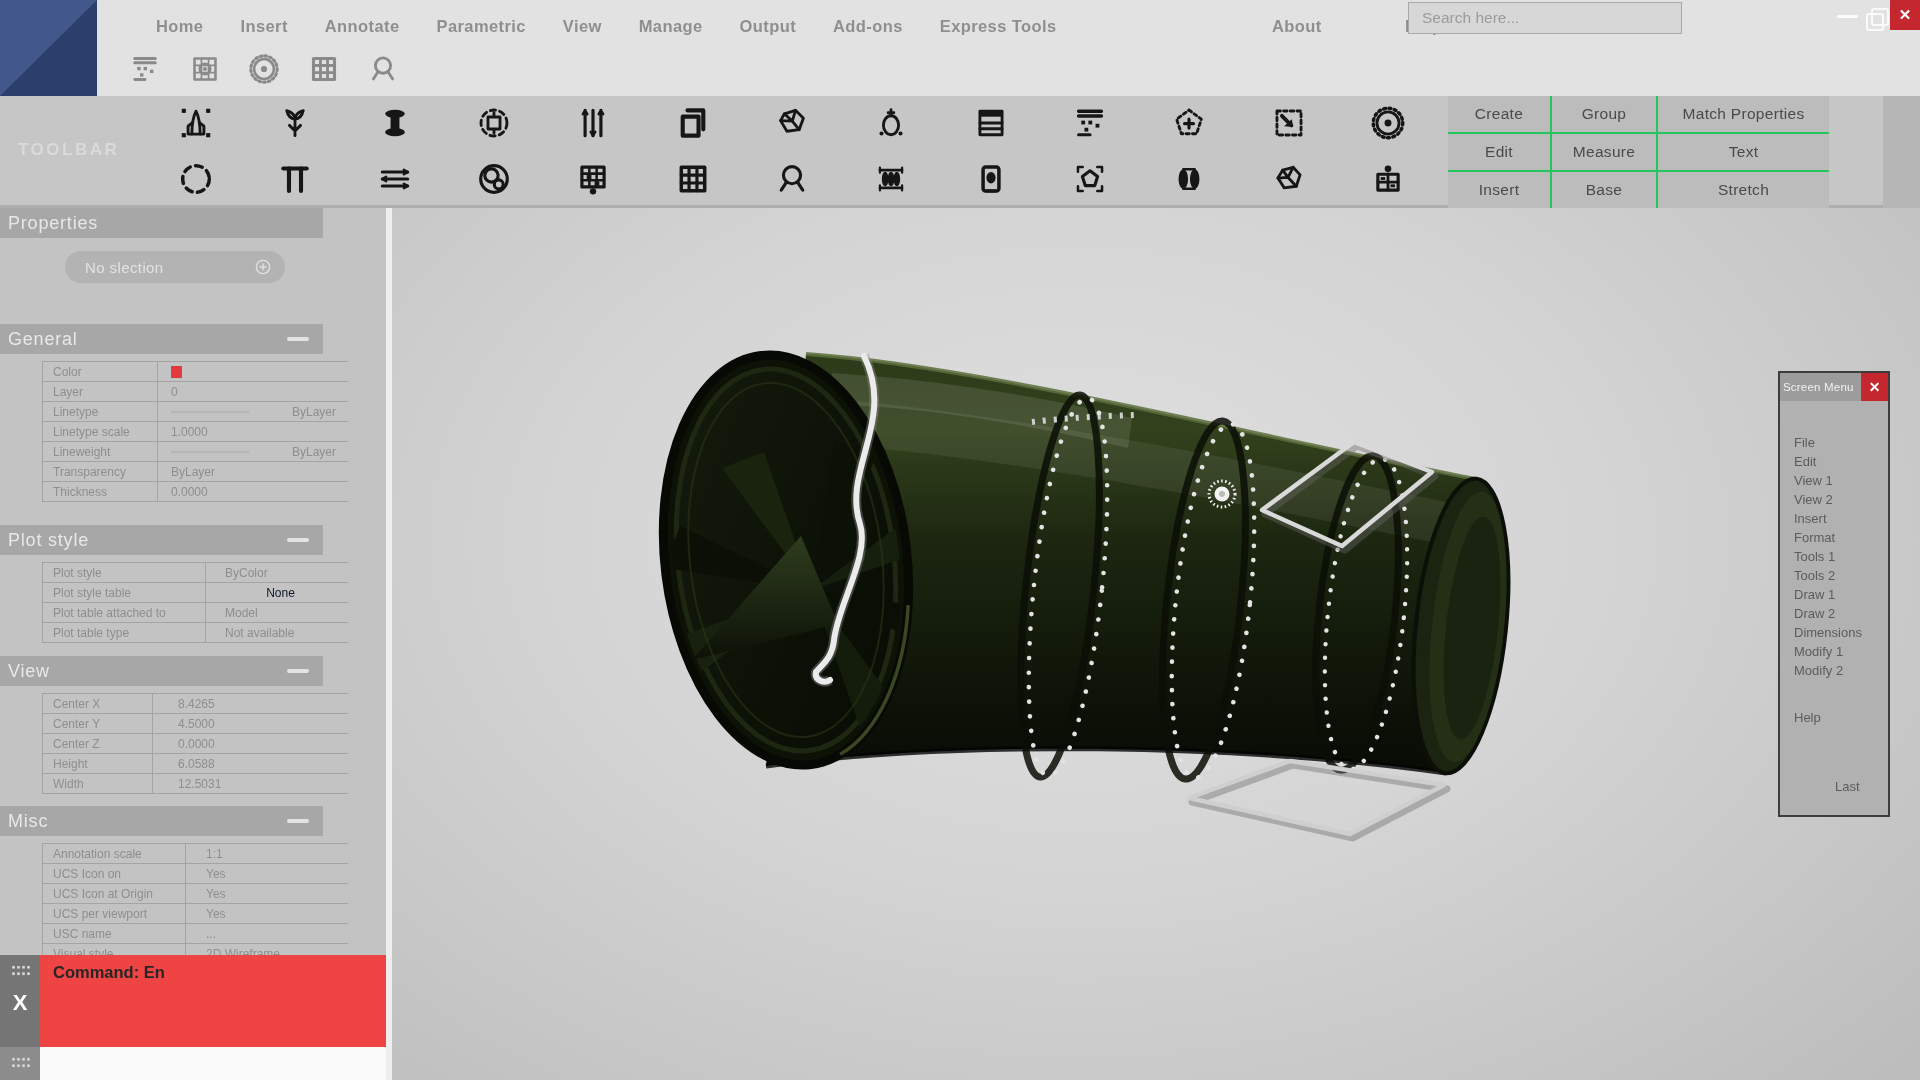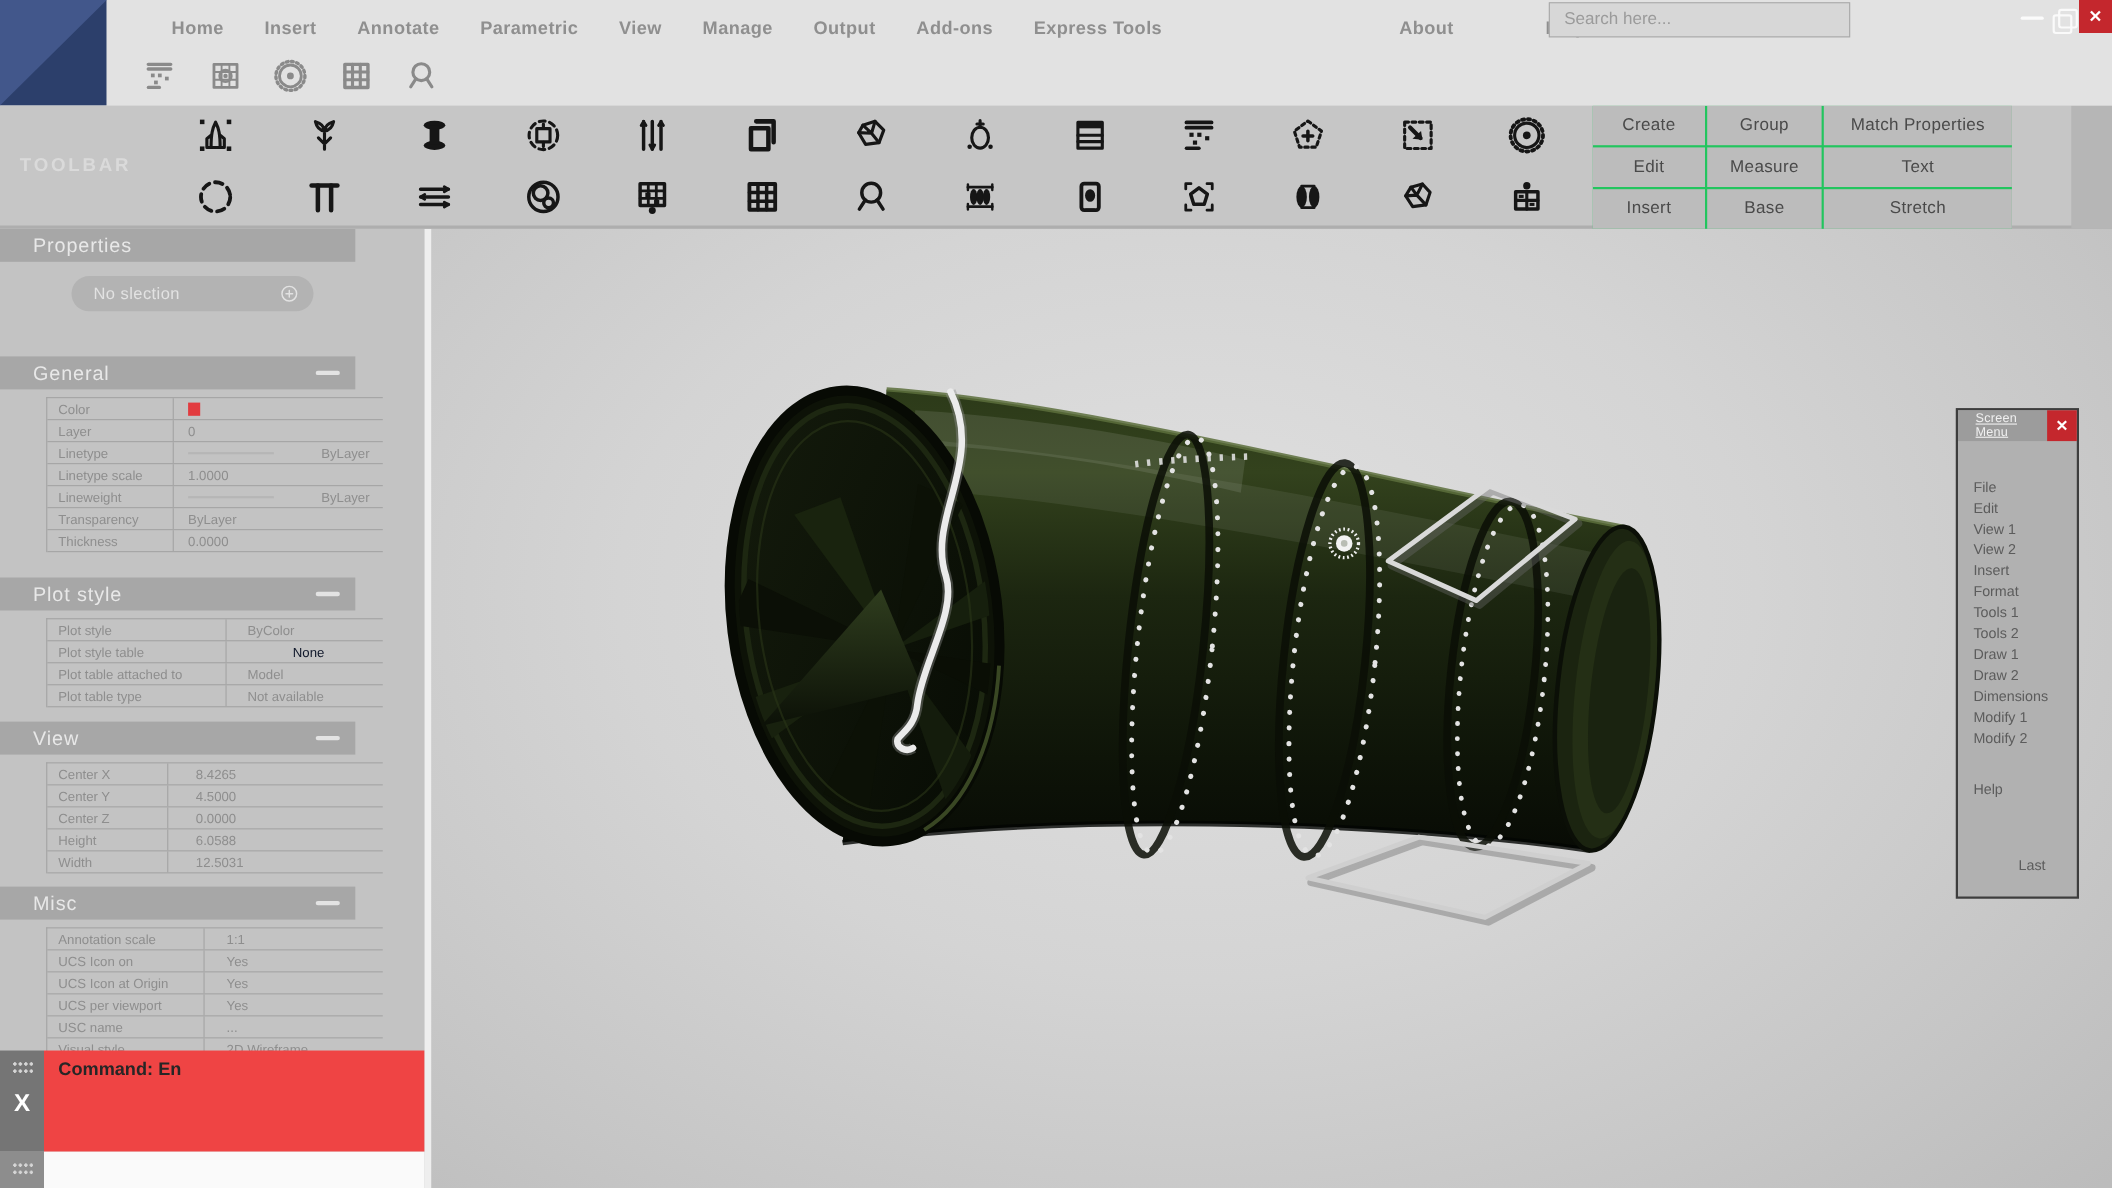--- a/index.html
+++ b/index.html
@@ -33,21 +33,21 @@
   #tb-row1{top:7px;} #tb-row2{top:63px;}
   .tbicon{width:38px;height:38px;color:#161616;cursor:pointer;}
   #action-grid{position:absolute;left:1448px;top:0;width:381px;height:112px;background:#22c55e;
        display:grid;grid-template-columns:102px 104px 171px;grid-template-rows:1fr 1fr 1fr;gap:2px;}
   .grid-btn{background:#bcbcbc;border:none;color:#4a4a4a;font-size:15.5px;font-family:"Liberation Sans",sans-serif;
        display:flex;align-items:center;justify-content:center;cursor:pointer;letter-spacing:.3px;}
   #grid-gutter{position:absolute;left:1883px;top:0;width:37px;height:112px;background:#b6b6b6;}
   
   #props{position:absolute;left:0;top:208px;width:386px;height:747px;background:#c3c3c3;z-index:4;}
   .phead{width:323px;height:30px;background:#a7a7a7;color:#e8e8e8;font-size:18px;letter-spacing:.8px;
-       display:flex;align-items:center;padding-left:30px;box-sizing:border-box;position:relative;}
+       display:flex;align-items:center;padding-left:8px;box-sizing:border-box;position:relative;}
   .phead .dash{position:absolute;right:14px;top:13px;width:22px;height:4px;background:#e3e3e3;border-radius:2px;cursor:pointer;}
   .pill{margin:13px 0 0 65px;width:220px;height:32px;background:#b3b3b3;border-radius:16px;color:#e2e2e2;font-size:15px;
        display:flex;align-items:center;justify-content:space-between;padding:0 12px 0 20px;box-sizing:border-box;cursor:pointer;letter-spacing:.4px;}
   .picon{width:20px;height:20px;color:#e2e2e2;}
   .prows{margin:7px 0 0 42px;width:306px;border-top:1px solid #a4a4a4;border-left:1px solid #a4a4a4;box-sizing:border-box;}
   .prow{height:19px;display:flex;border-bottom:1px solid #a4a4a4;font-size:12px;color:#8e8e8e;align-items:center;}
   .plabel{width:var(--lw);padding-left:10px;box-sizing:border-box;border-right:1px solid #a4a4a4;height:100%;
        display:flex;align-items:center;white-space:nowrap;overflow:hidden;}
   .pval{flex:1;padding:0 12px 0 var(--vp);display:flex;align-items:center;height:100%;cursor:pointer;white-space:nowrap;}
   .pval.hl{color:#0f172a;justify-content:center;}
@@ -65,21 +65,21 @@
   #cmd-input{position:absolute;left:40px;top:1047px;width:346px;height:33px;background:#fafafa;z-index:4;cursor:text;}
   #vsep{position:absolute;left:386px;top:208px;width:6px;height:872px;background:#eeeeee;z-index:4;}
   
   #viewport{position:absolute;left:392px;top:208px;width:1528px;height:872px;cursor:crosshair;
        background:radial-gradient(ellipse 1150px 780px at 45% 38%,#e0e0e0 0%,#d4d4d4 45%,#c6c6c6 78%,#bcbcbc 100%);}
   #engine-svg{position:absolute;left:0;top:0;width:1528px;height:872px;}
   
   #screen-menu{position:absolute;left:1386px;top:163px;width:112px;height:446px;background:#b1b1b1;
        border:2px solid #3d3d3d;box-sizing:border-box;z-index:8;}
   #sm-titlebar{height:28px;display:flex;cursor:move;}
-  #sm-title{flex:1;background:#9c9c9c;font-size:11.5px;color:#f0f0f0;display:flex;align-items:center;padding-left:16px;letter-spacing:.2px;text-decoration:underline;}
+  #sm-title{flex:1;background:#9c9c9c;font-size:11.5px;color:#f0f0f0;display:flex;align-items:center;padding-left:3px;letter-spacing:.2px;}
   #sm-close{width:27px;background:#c4272d;color:#fff;font-size:14px;font-weight:bold;display:flex;align-items:center;justify-content:center;cursor:pointer;}
   #sm-items{padding:34px 0 0 14px;}
   .sm-item{height:19px;font-size:13px;color:#5c5c5c;cursor:pointer;white-space:nowrap;}
   #sm-help{margin-top:28px;} #sm-last{margin-top:50px;margin-left:41px;}
 </style>
 </head>
 <body>
 
 <header id="menubar">
   <div id="logo">

